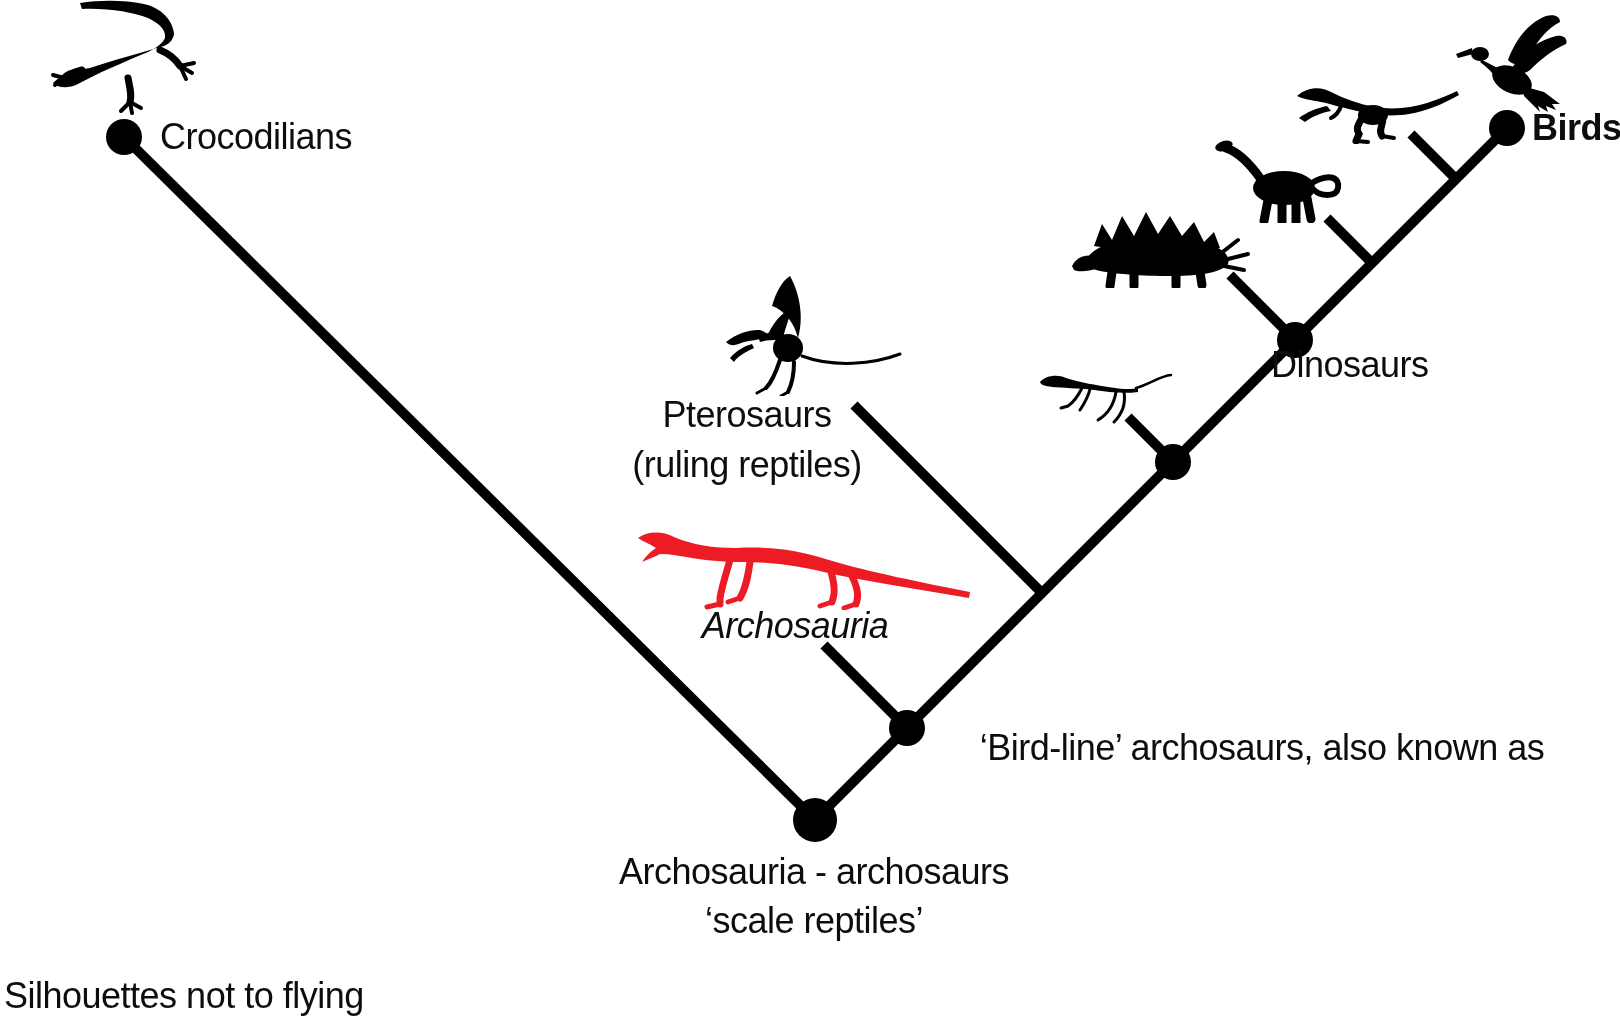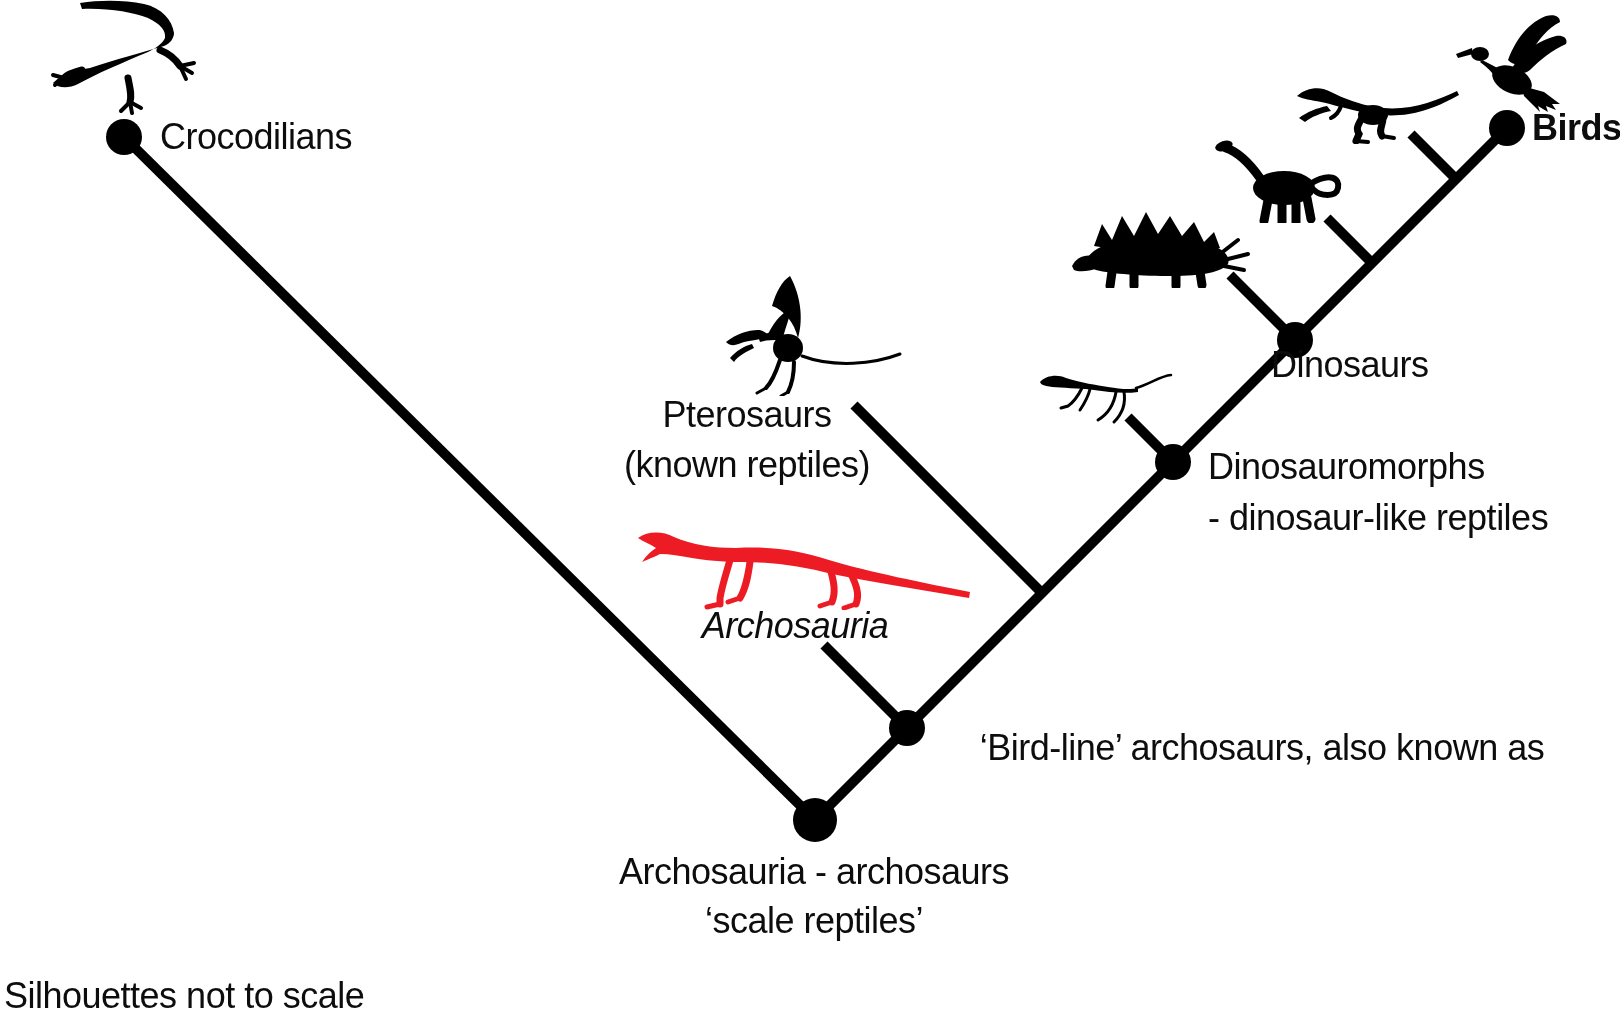--- a/index.html
+++ b/index.html
@@ -185,38 +185,34 @@
       <path d="M26,46 C34,50 42,54 48,58 L42,66 C36,58 30,52 24,48 Z"></path>
       <ellipse cx="56" cy="66" rx="21" ry="13" transform="rotate(25 56 66)"></ellipse>
       <path d="M66,72 L88,78 L104,90 L96,90 L100,96 L90,92 L92,98 L82,92 L84,98 L76,90 L68,82 Z"></path>
     </g>
   </svg>
 
   <div class="lbl v-center" style="left:160px;top:137px;">Crocodilians</div>
 
   <div class="lbl vh-center center-text" style="left:747px;top:440px;">
     <div>Pterosaurs</div>
-    <div>(known reptiles)</div>
+    <div>(ruling reptiles)</div>
   </div>
 
   <div class="lbl vh-center italic" style="left:795px;top:626px;">Archosauria</div>
 
-  <div class="lbl v-center" style="left:1208px;top:492px;line-height:51px;">
-    <div>Dinosauromorphs</div>
-    <div>- dinosaur-like reptiles</div>
-  </div>
 
   <div class="lbl v-center" style="left:1271px;top:353px;margin-top:12px;">Dinosaurs</div>
 
   <div class="lbl v-center" style="left:1532px;top:128px;font-weight:bold;">Birds</div>
 
   <div class="lbl vh-center center-text lh52" style="left:1262px;top:748px;">
     <div>‘Bird-line’ archosaurs, also known as</div>
   </div>
 
   <div class="lbl vh-center center-text lh49" style="left:814px;top:896px;">
     <div>Archosauria - archosaurs</div>
     <div>‘scale reptiles’</div>
   </div>
 
-  <div class="lbl v-center" style="left:4px;top:996px;">Silhouettes not to scale</div>
+  <div class="lbl v-center" style="left:4px;top:996px;">Silhouettes not to flying</div>
 
 </div>
 
 </body></html>

